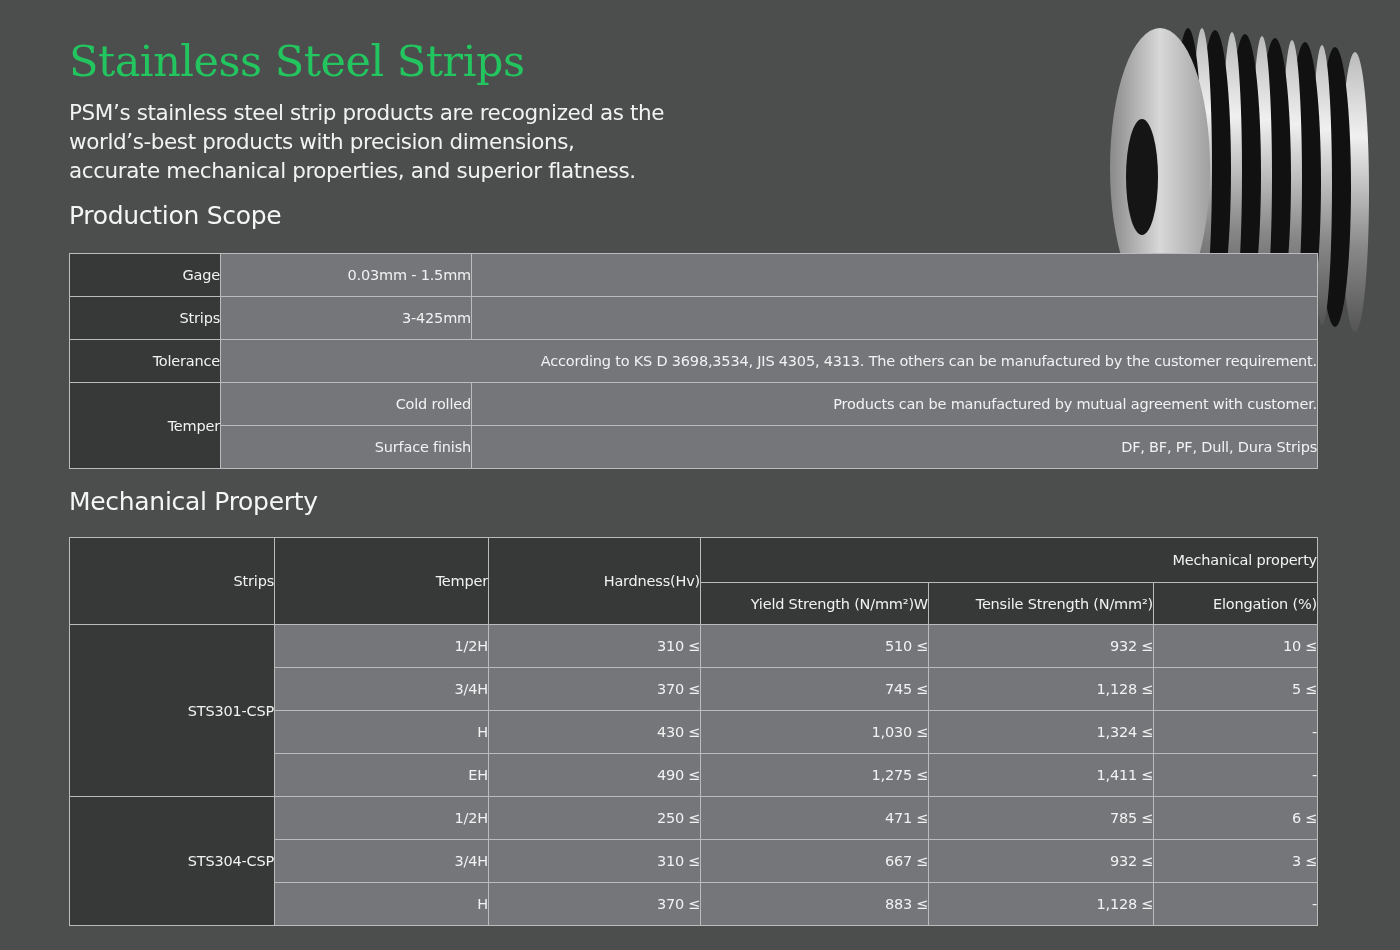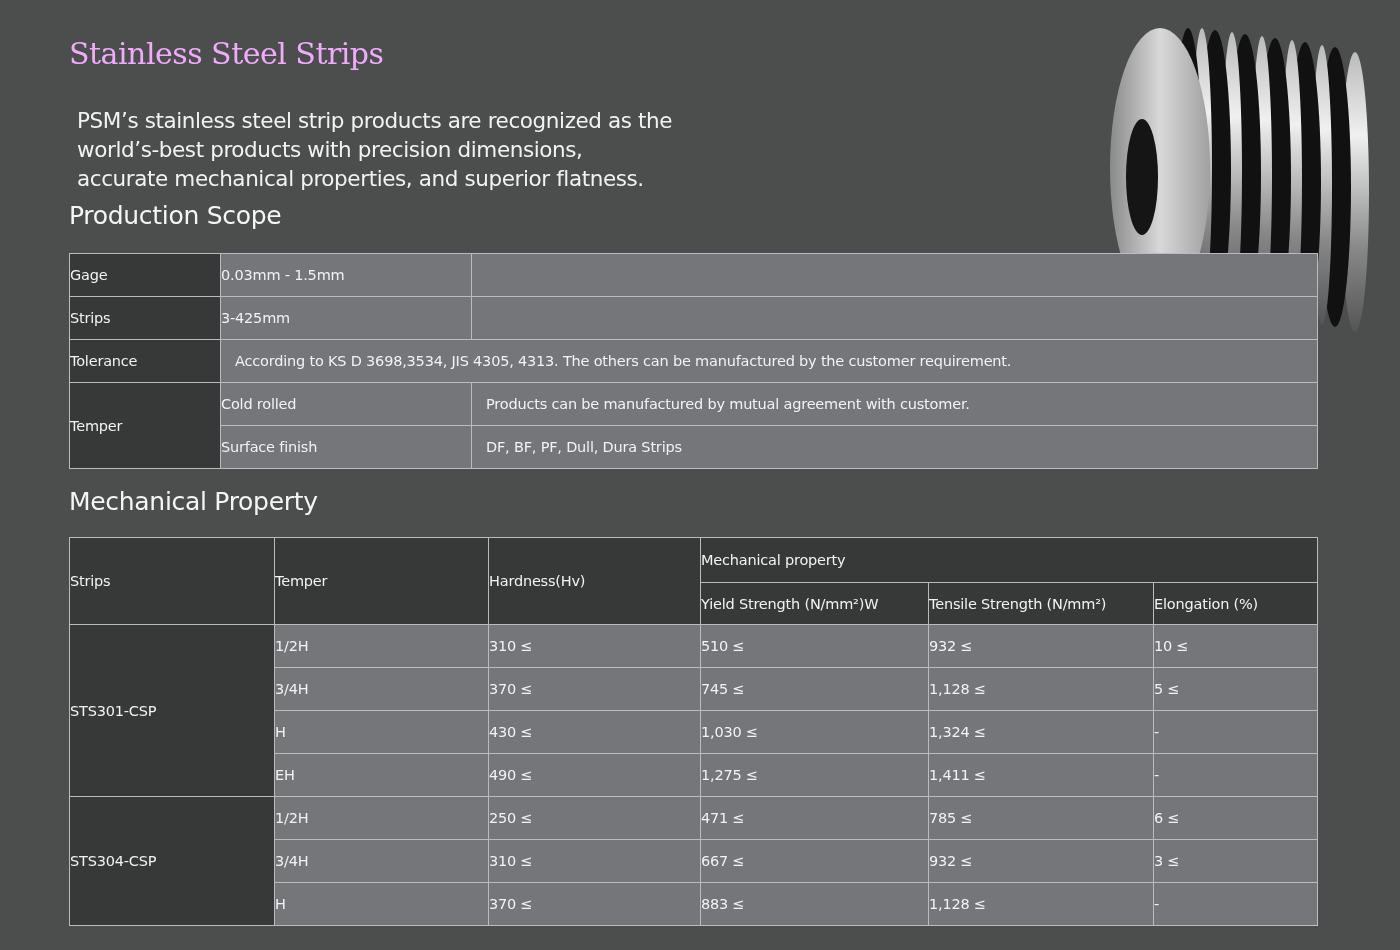--- a/index.html
+++ b/index.html
@@ -6,34 +6,34 @@
   body {
     width:1400px; height:950px; overflow:hidden;
     background:#4c4e4e;
     font-family:"DejaVu Sans", sans-serif;
     color:#f2f2f2;
     position:relative;
   }
   .coil { position:absolute; left:1100px; top:22px; width:280px; height:320px; }
   .title {
     position:absolute; left:69px; top:36px;
-    font-family:"DejaVu Serif", serif; font-size:30px; letter-spacing:-0.5px;
-    color:#f0abfc; font-weight:normal;
+    font-family:"DejaVu Serif", serif; font-size:43px; letter-spacing:-0.5px;
+    color:#22c55e; font-weight:normal;
   }
   .intro {
     position:absolute; left:69px; top:98px; width:600px;
     font-size:21.5px; line-height:29px; color:#f2f2f2; letter-spacing:-0.4px;
   }
   .h2 { position:absolute; left:69px; font-size:25px; color:#f5f5f5; letter-spacing:-0.3px;text-align:center; }
   table { border-collapse:collapse; position:absolute; font-size:14.5px; letter-spacing:-0.2px; }
   td, th { border:1.5px solid #b9bbbd; padding:0; font-weight:normal; color:#f2f2f2; }
   .dark { background:#373838; }
   .mid { background:#75767a; }
-  .c { text-align:left; }
-  .l { text-align:left; padding-left:14px; }
+  .c { text-align:right; }
+  .l { text-align:right; padding-left:14px; }
 </style>
 </head>
 <body>
 
 <svg class="coil" viewBox="0 0 280 320">
   <defs>
     <linearGradient id="face" x1="0" x2="1">
       <stop offset="0" stop-color="#8a8a8a"></stop>
         <stop offset="0.5" stop-color="#d8d8d8"></stop>
         <stop offset="1" stop-color="#a0a0a0"></stop>
@@ -57,21 +57,21 @@
     <ellipse cx="132" cy="150" rx="10" ry="140" fill="url(#band)"></ellipse>
     <ellipse cx="115" cy="148" rx="16" ry="140" fill="#111"></ellipse>
     <ellipse cx="102" cy="146" rx="10" ry="140" fill="url(#band)"></ellipse>
     <ellipse cx="88" cy="146" rx="14" ry="140" fill="#111"></ellipse>
   </g>
   <ellipse cx="60" cy="146" rx="50" ry="140" fill="url(#face)"></ellipse>
   <ellipse cx="42" cy="155" rx="16" ry="58" fill="#151515"></ellipse>
 </svg>
 
 <h1 class="title" style="margin:0">Stainless Steel Strips</h1>
-<p class="intro" style="margin:8px">PSM’s stainless steel strip products are recognized as the world’s-best products with precision dimensions, accurate mechanical properties, and superior flatness.</p>
+<p class="intro" style="margin:0">PSM’s stainless steel strip products are recognized as the world’s-best products with precision dimensions, accurate mechanical properties, and superior flatness.</p>
 
 <div class="h2" style="top:201px">Production Scope</div>
 
 <table style="left:69px; top:253px; width:1249px;">
   <colgroup>
       <col style="width:151px">
       <col style="width:251px">
       <col>
     </colgroup>
   <tbody>

